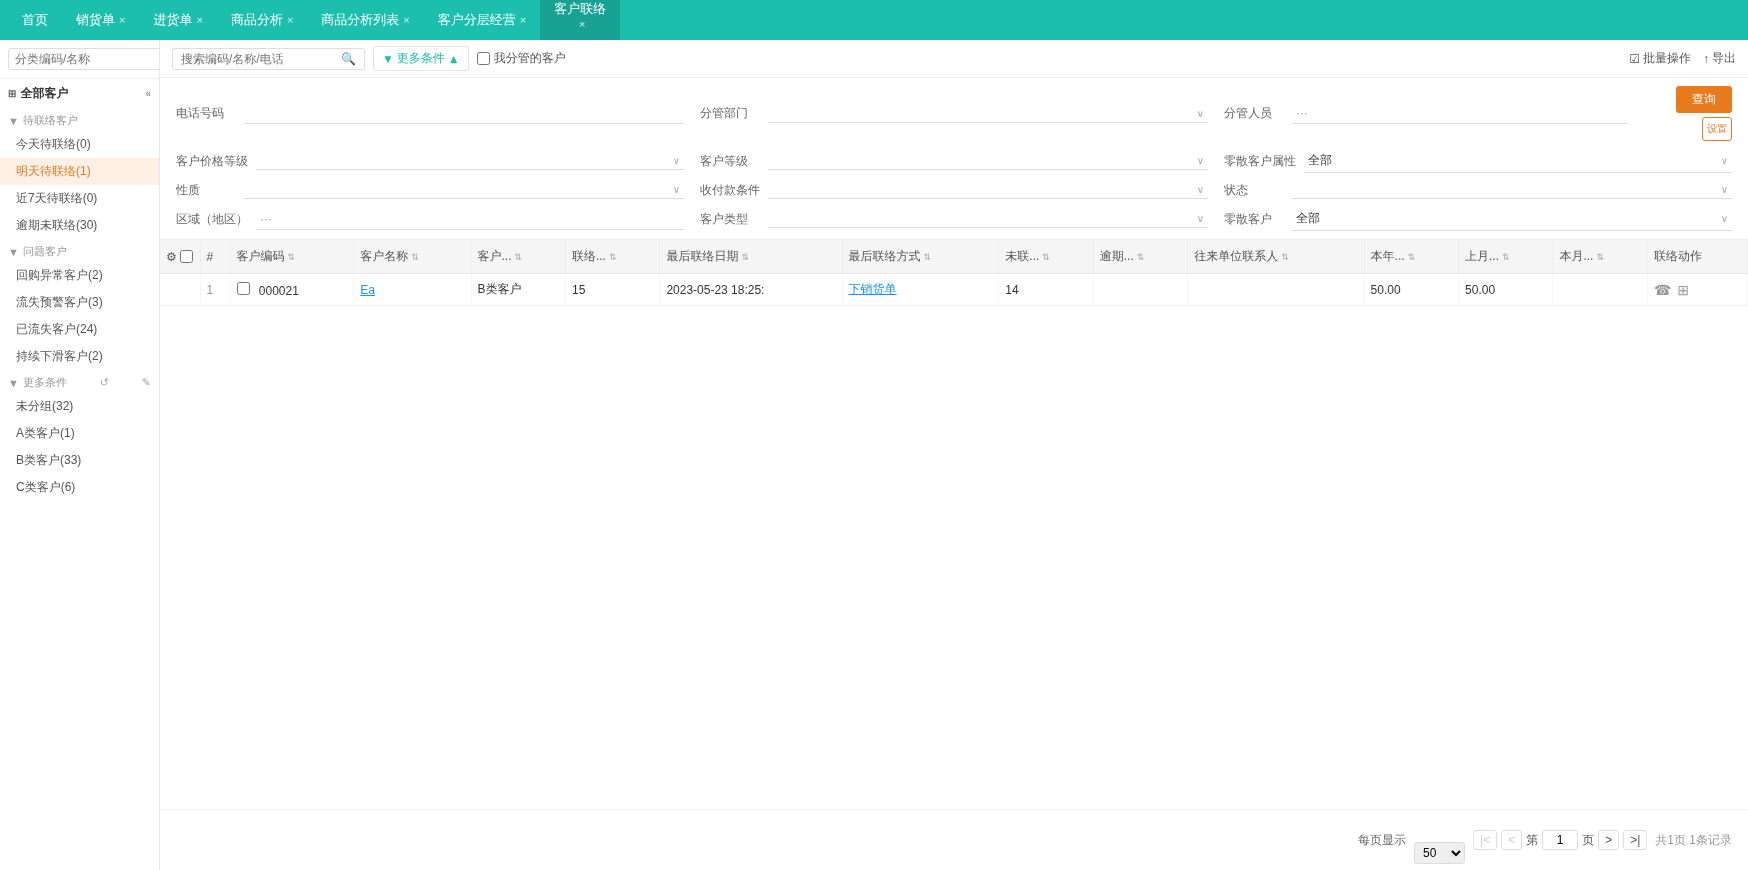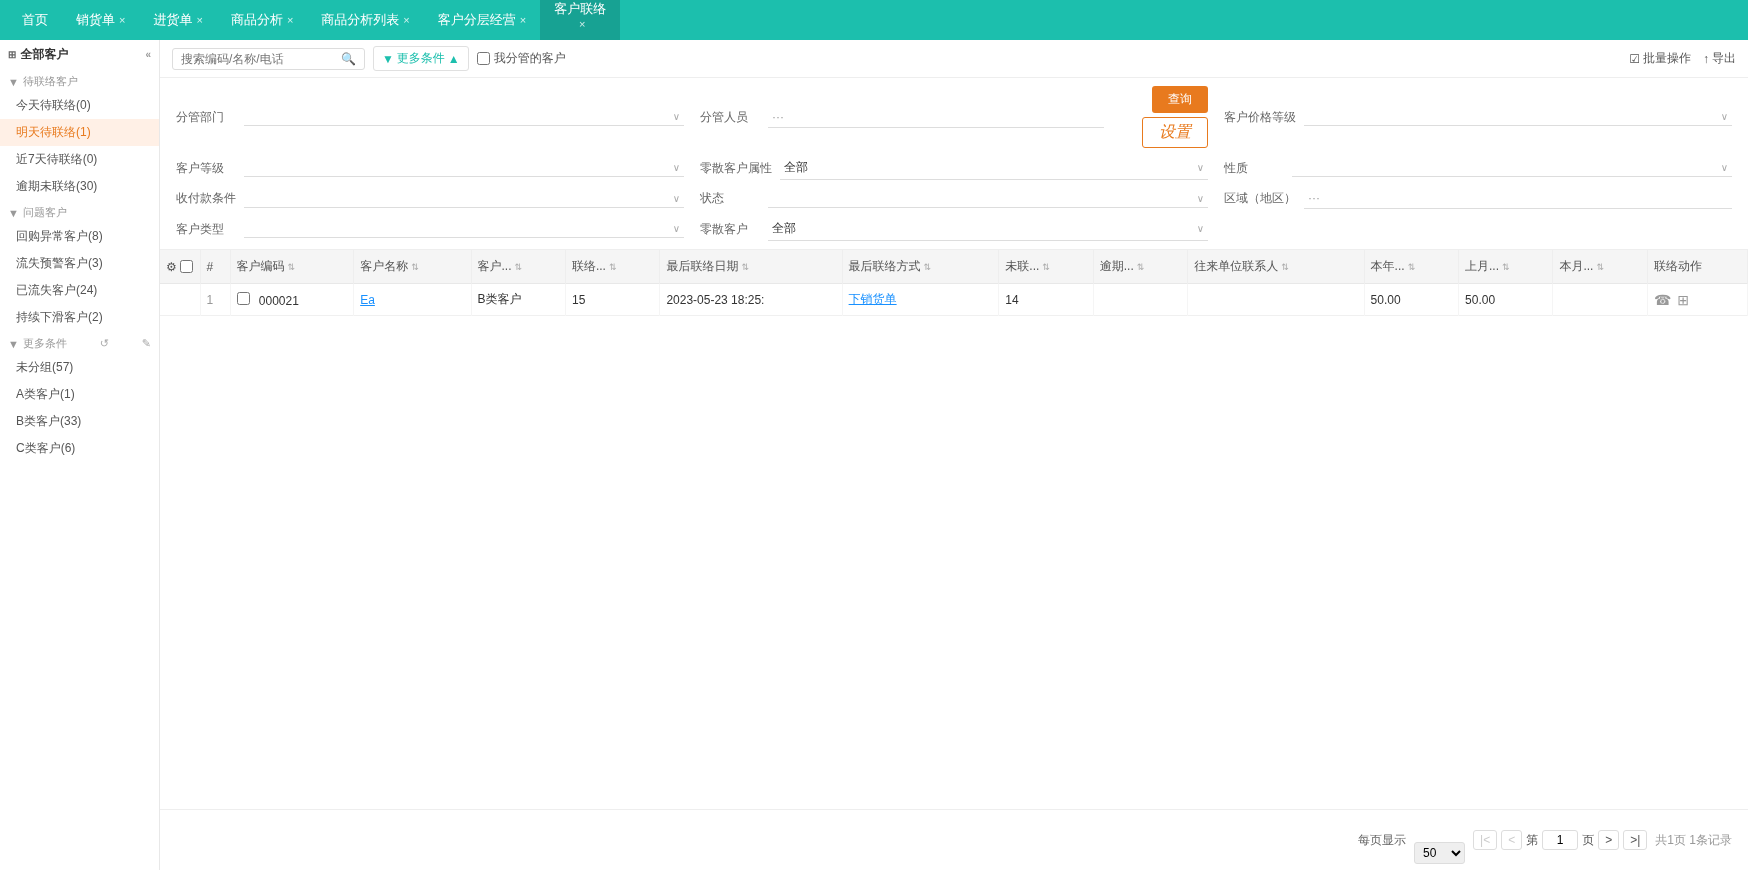--- a/index.html
+++ b/index.html
@@ -46,21 +46,21 @@
     
     .filter-panel { background: #fff; border-bottom: 1px solid #eee; padding: 8px 16px; display: grid; grid-template-columns: 1fr 1fr 1fr; gap: 8px 16px; }
     .filter-row { display: flex; align-items: center; gap: 8px; }
     .filter-label { color: #666; font-size: 12px; white-space: nowrap; min-width: 60px; }
     .filter-input { flex: 1; border: none; border-bottom: 1px solid #ddd; padding: 3px 4px; font-size: 12px; outline: none; color: #333; }
     .filter-select { flex: 1; display: flex; align-items: center; border: none; border-bottom: 1px solid #ddd; padding: 3px 4px; font-size: 12px; cursor: pointer; color: #333; }
     .filter-select .chevron { margin-left: auto; color: #aaa; font-size: 10px; }
     .filter-more { color: #999; font-size: 12px; cursor: pointer; }
     .filter-actions { display: flex; flex-direction: column; gap: 4px; justify-content: center; align-items: flex-end; }
     .btn-query { background: #e87a1e; color: #fff; border: none; border-radius: 3px; padding: 5px 16px; cursor: pointer; font-size: 12px; margin-left: 40px; }
-    .btn-settings { background: #fff; color: #e87a1e; border: 1px solid #e87a1e; border-radius: 3px; padding: 4px 16px; cursor: pointer; font-size: 16px; font-style: italic; }
+    .btn-settings { background: #fff; color: #e87a1e; border: 1px solid #e87a1e; border-radius: 3px; padding: 4px 4px; cursor: pointer; font-size: 10px; }
 
     
     .table-area { flex: 1; overflow: auto; background: #fff; margin: 0; }
     table { width: 100%; border-collapse: collapse; font-size: 12px; }
     thead tr { background: #f5f5f5; border-bottom: 1px solid #e8e8e8; }
     thead th { padding: 8px 6px; text-align: left; color: #555; font-weight: 500; white-space: nowrap; border-right: 1px solid #eee; position: sticky; top: 0; background: #f5f5f5; z-index: 1; }
     thead th .th-inner { display: flex; align-items: center; gap: 3px; }
     thead th .sort-icon { color: #aaa; font-size: 9px; }
     tbody tr { border-bottom: 1px solid #f0f0f0; }
     tbody td { padding: 7px 6px; color: #333; white-space: nowrap; border-right: 1px solid #f5f5f5; }
@@ -111,52 +111,56 @@
   </div>
   <div class="nav-item active">
     <span>客户联络</span>
     <span class="nav-close">×</span>
   </div>
 </div>
 
 <div class="main-layout">
 
   <div class="sidebar">
+    <div class="sidebar-search">
+      <input type="text" placeholder="分类编码/名称" style="">
+
+    </div>
 
     <div class="sidebar-section-header">
       <span class="grid-icon">⊞</span>
       <span>全部客户</span>
       <span class="collapse-icon">«</span>
     </div>
 
     <div class="sidebar-subsection">
       <span class="arrow">▼</span>
       <span>待联络客户</span>
     </div>
     <div class="sidebar-item">今天待联络(0)</div>
     <div class="sidebar-item active">明天待联络(1)</div>
     <div class="sidebar-item">近7天待联络(0)</div>
     <div class="sidebar-item">逾期未联络(30)</div>
 
     <div class="sidebar-subsection">
       <span class="arrow">▼</span>
       <span>问题客户</span>
     </div>
-    <div class="sidebar-item">回购异常客户(8)</div>
+    <div class="sidebar-item">回购异常客户(2)</div>
     <div class="sidebar-item">流失预警客户(3)</div>
     <div class="sidebar-item">已流失客户(24)</div>
     <div class="sidebar-item">持续下滑客户(2)</div>
 
     <div class="sidebar-subsection">
       <span class="arrow">▼</span>
       <span>更多条件</span>
       <span class="icon-btn">↺</span>
       <span class="icon-btn">✎</span>
     </div>
-    <div class="sidebar-item">未分组(57)</div>
+    <div class="sidebar-item">未分组(32)</div>
     <div class="sidebar-item">A类客户(1)</div>
     <div class="sidebar-item">B类客户(33)</div>
     <div class="sidebar-item">C类客户(6)</div>
   </div>
 
   <div class="content">
 
     <div class="toolbar">
       <div class="toolbar-search">
         <input type="text" placeholder="搜索编码/名称/电话" style="">
@@ -178,20 +182,24 @@
         </div>
         <div class="export-btn">
           <span>↑</span>
           <span>导出</span>
         </div>
       </div>
     </div>
 
     <div class="filter-panel">
 
+      <div class="filter-row">
+        <span class="filter-label">电话号码</span>
+        <input class="filter-input" type="text" style="">
+      </div>
       <div class="filter-row">
         <span class="filter-label">分管部门</span>
         <div class="filter-select">
           <span class="chevron">∨</span>
         </div>
       </div>
       <div class="filter-row">
         <span class="filter-label">分管人员</span>
         <div class="filter-select">
           <span class="filter-more">···</span>

